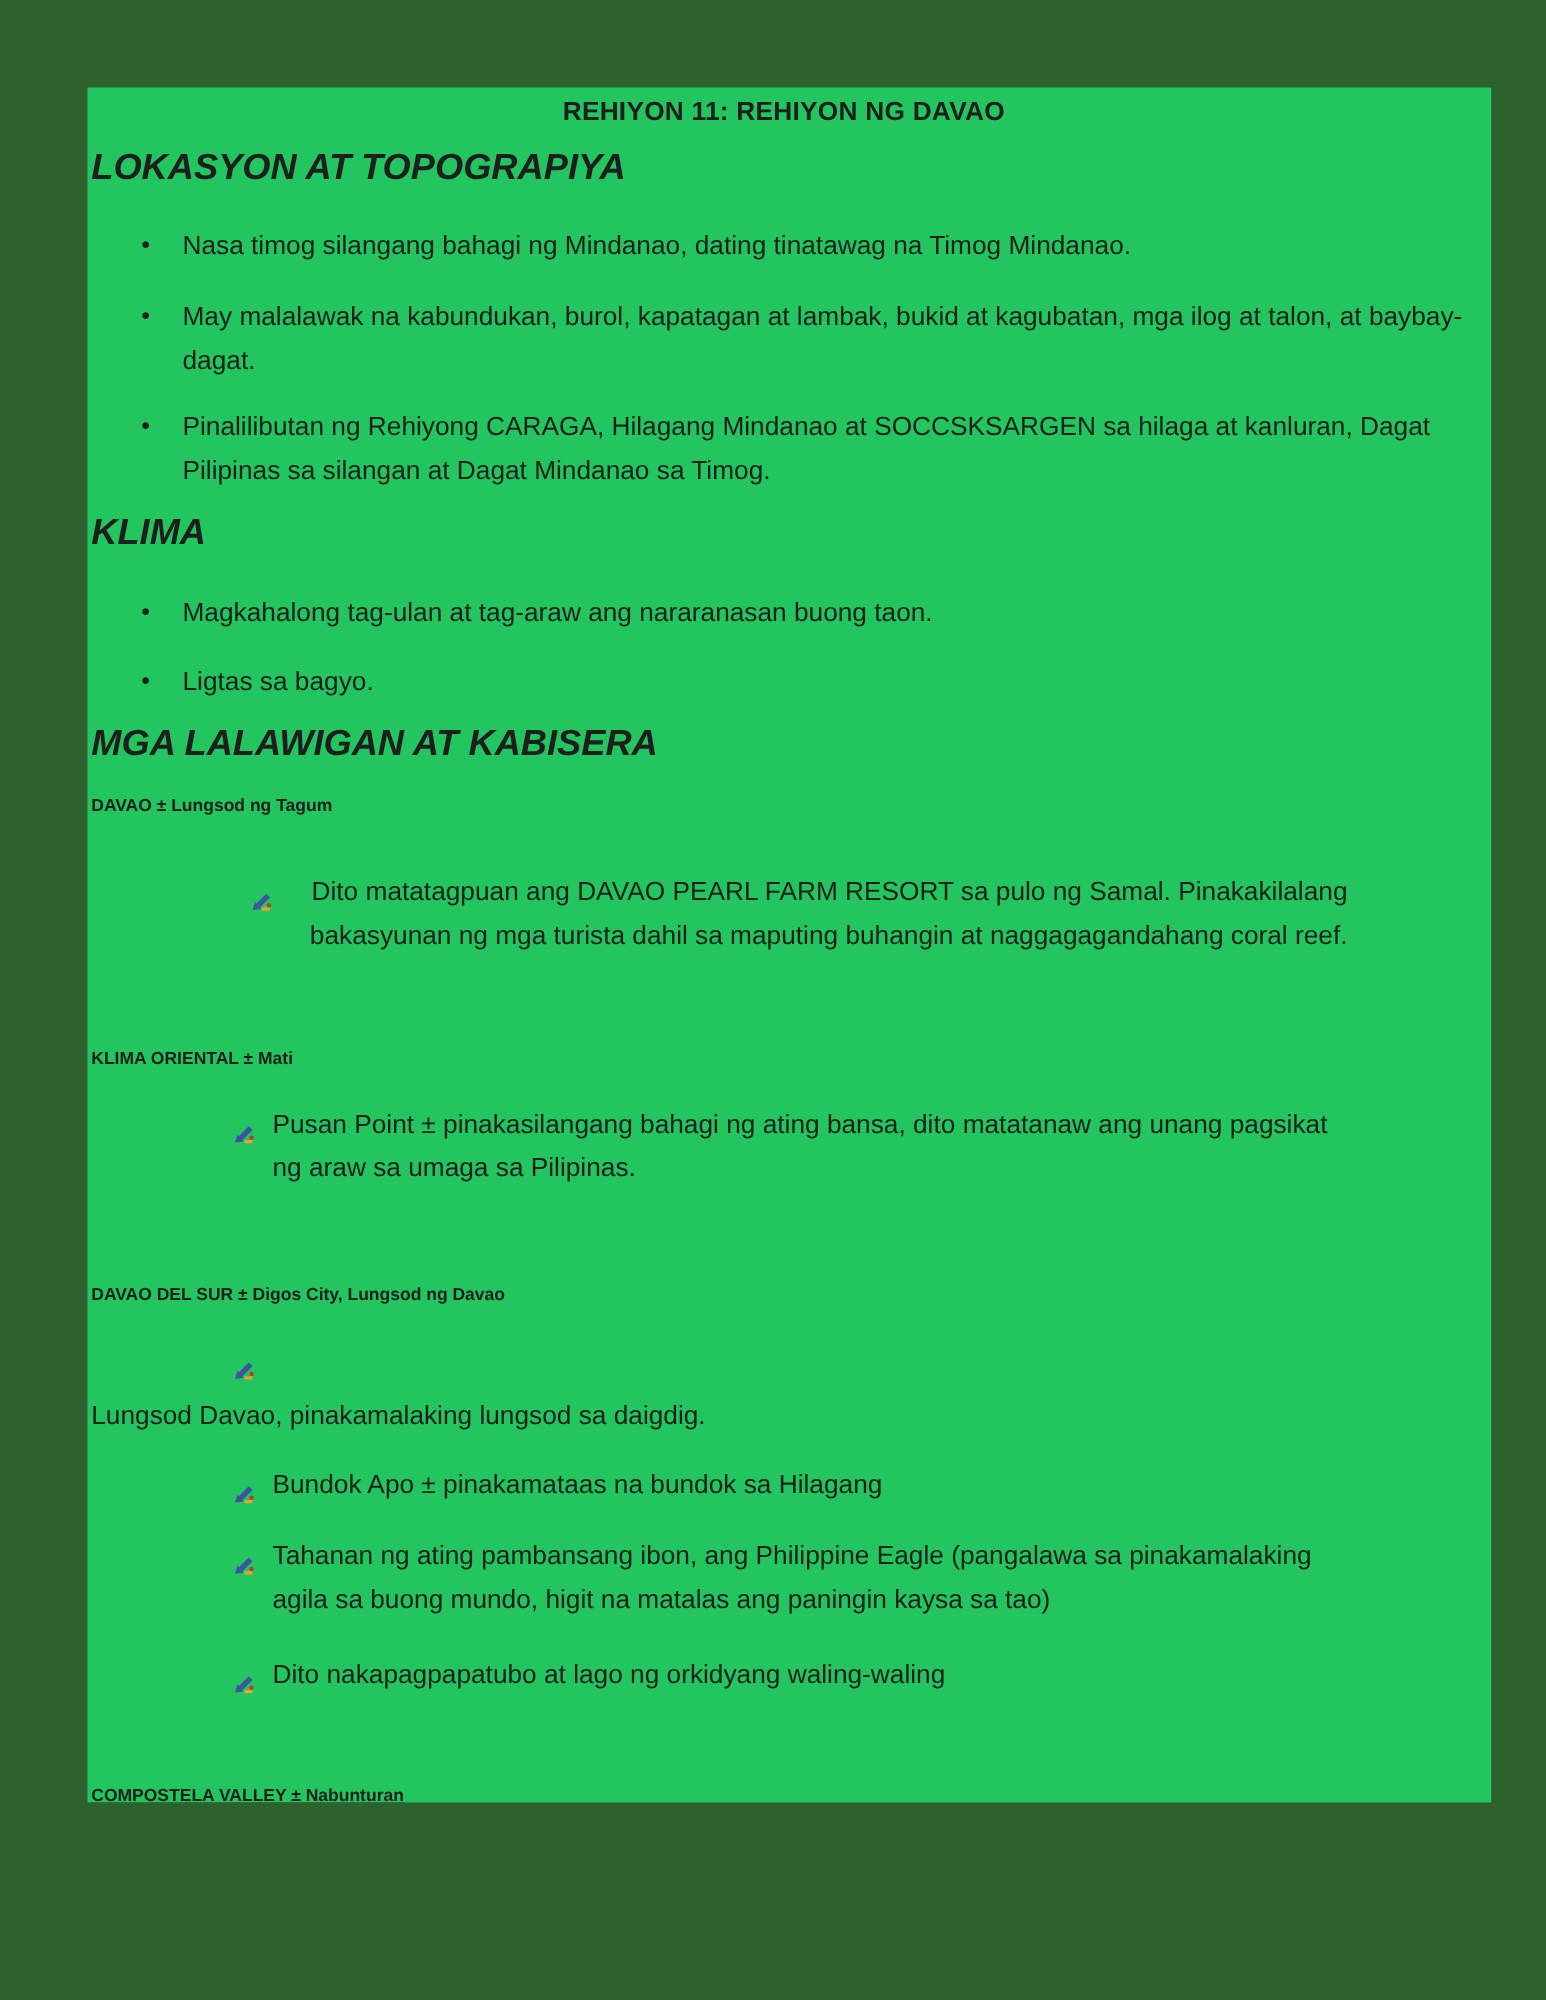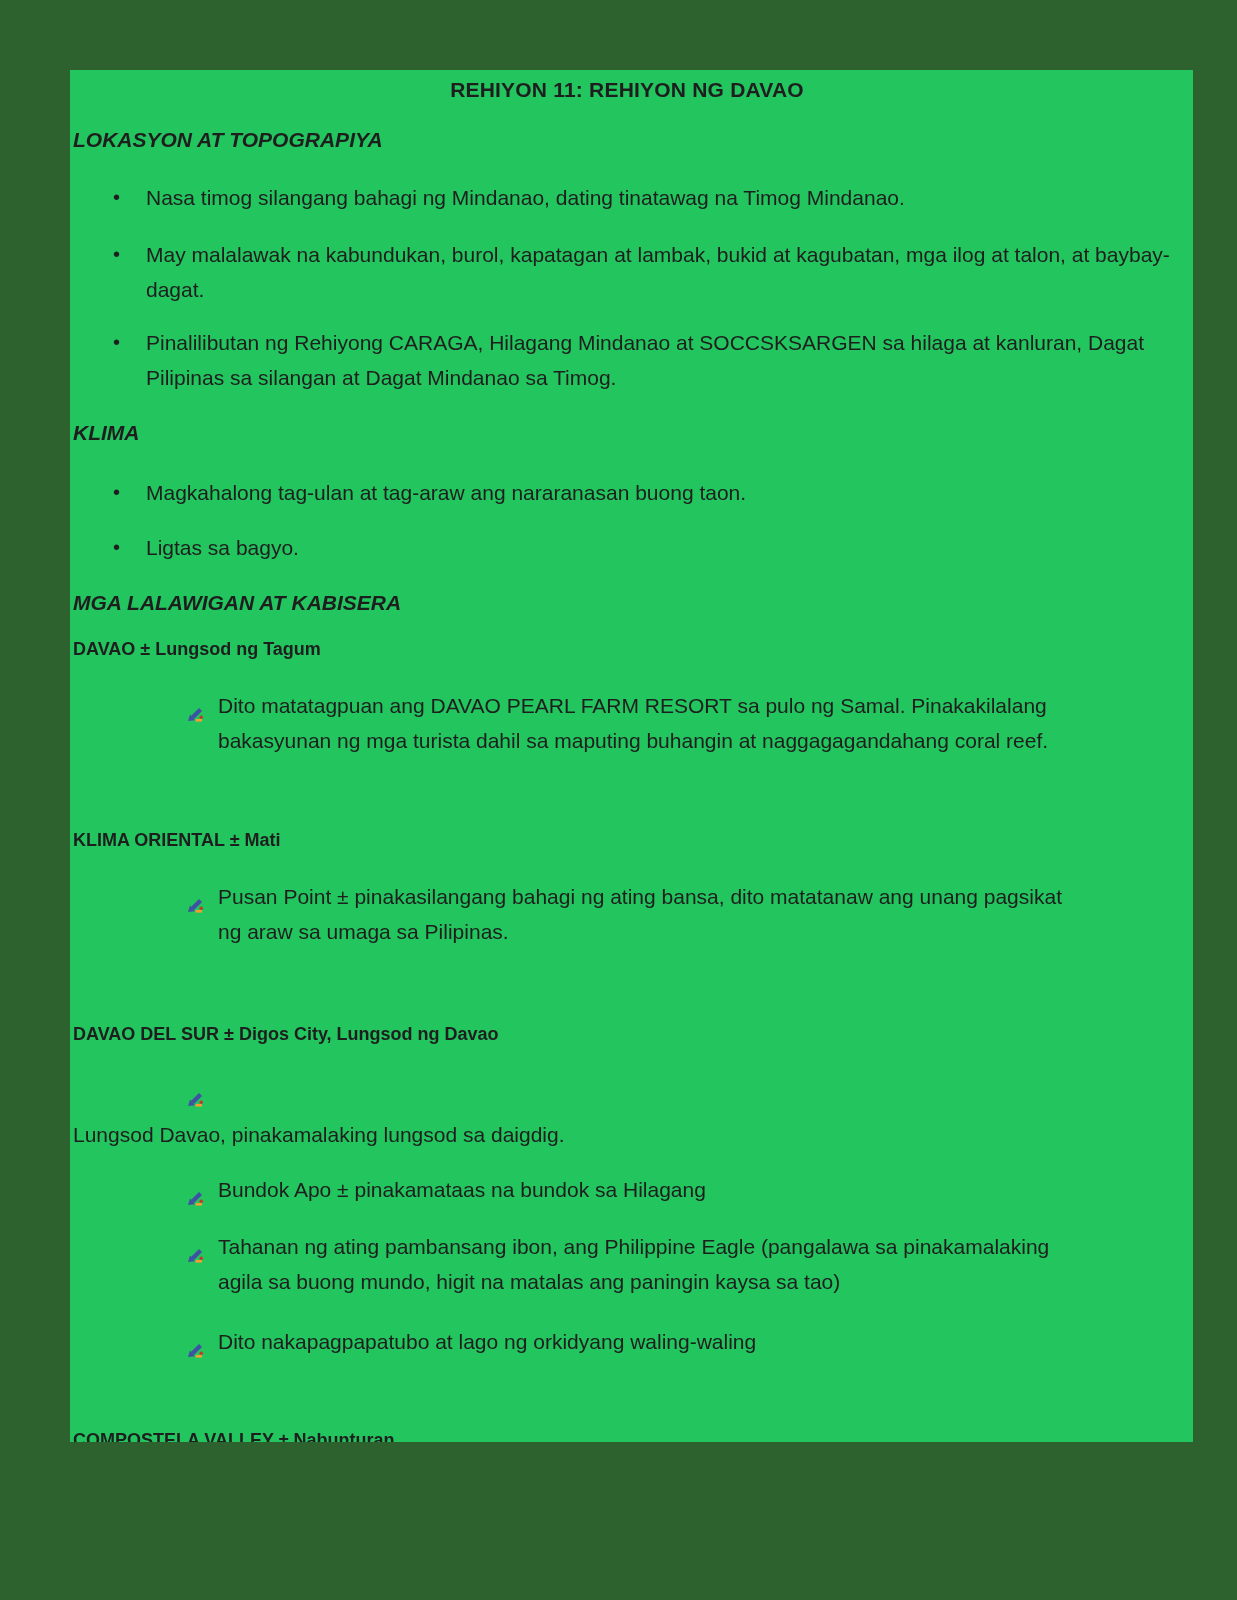--- a/index.html
+++ b/index.html
@@ -21,27 +21,27 @@
     overflow: hidden;
     padding: 8px 12px 0 3px;
   }
   .doc-title {
     text-align: center;
     font-size: 21px;
     font-weight: bold;
     letter-spacing: 0.2px;
   }
   .h-italic {
-    font-size: 21px;
+    font-size: 29px;
     font-weight: bold;
     font-style: italic;
-    margin-top: 26px;
+    margin-top: 16px;
   }
   .h-bold {
-    font-size: 18px;
+    font-size: 14px;
     font-weight: bold;
   }
   .mt-section { margin-top: 24px; }
   .mt-gap-lg  { margin-top: 72px; }
   .mt-gap-xl  { margin-top: 75px; }
   .mt-bottom  { margin-top: 62px; }
   .underlined { text-decoration: underline; }
 
   .bullet-item {
     display: flex;
@@ -66,21 +66,21 @@
     align-items: flex-start;
     font-size: 21px;
     line-height: 35px;
   }
   .flag-item .marker {
     flex: 0 0 30px;
     margin-left: 115px;
     padding-top: 9px;
   }
   .flag-item .ftext { max-width: 860px; }
-  .m-f1 { margin-top: 28px; }
+  .m-f1 { margin-top: 44px; text-align: right; }
   .m-f2 { margin-top: 28px; }
   .m-f3 { margin-top: 28px; flex-direction: column; }
   .m-f4 { margin-top: 20px; }
   .m-f5 { margin-top: 13px; }
   .m-f6 { margin-top: 25px; }
 </style>
 </head>
 <body>
 
 <div class="page">

